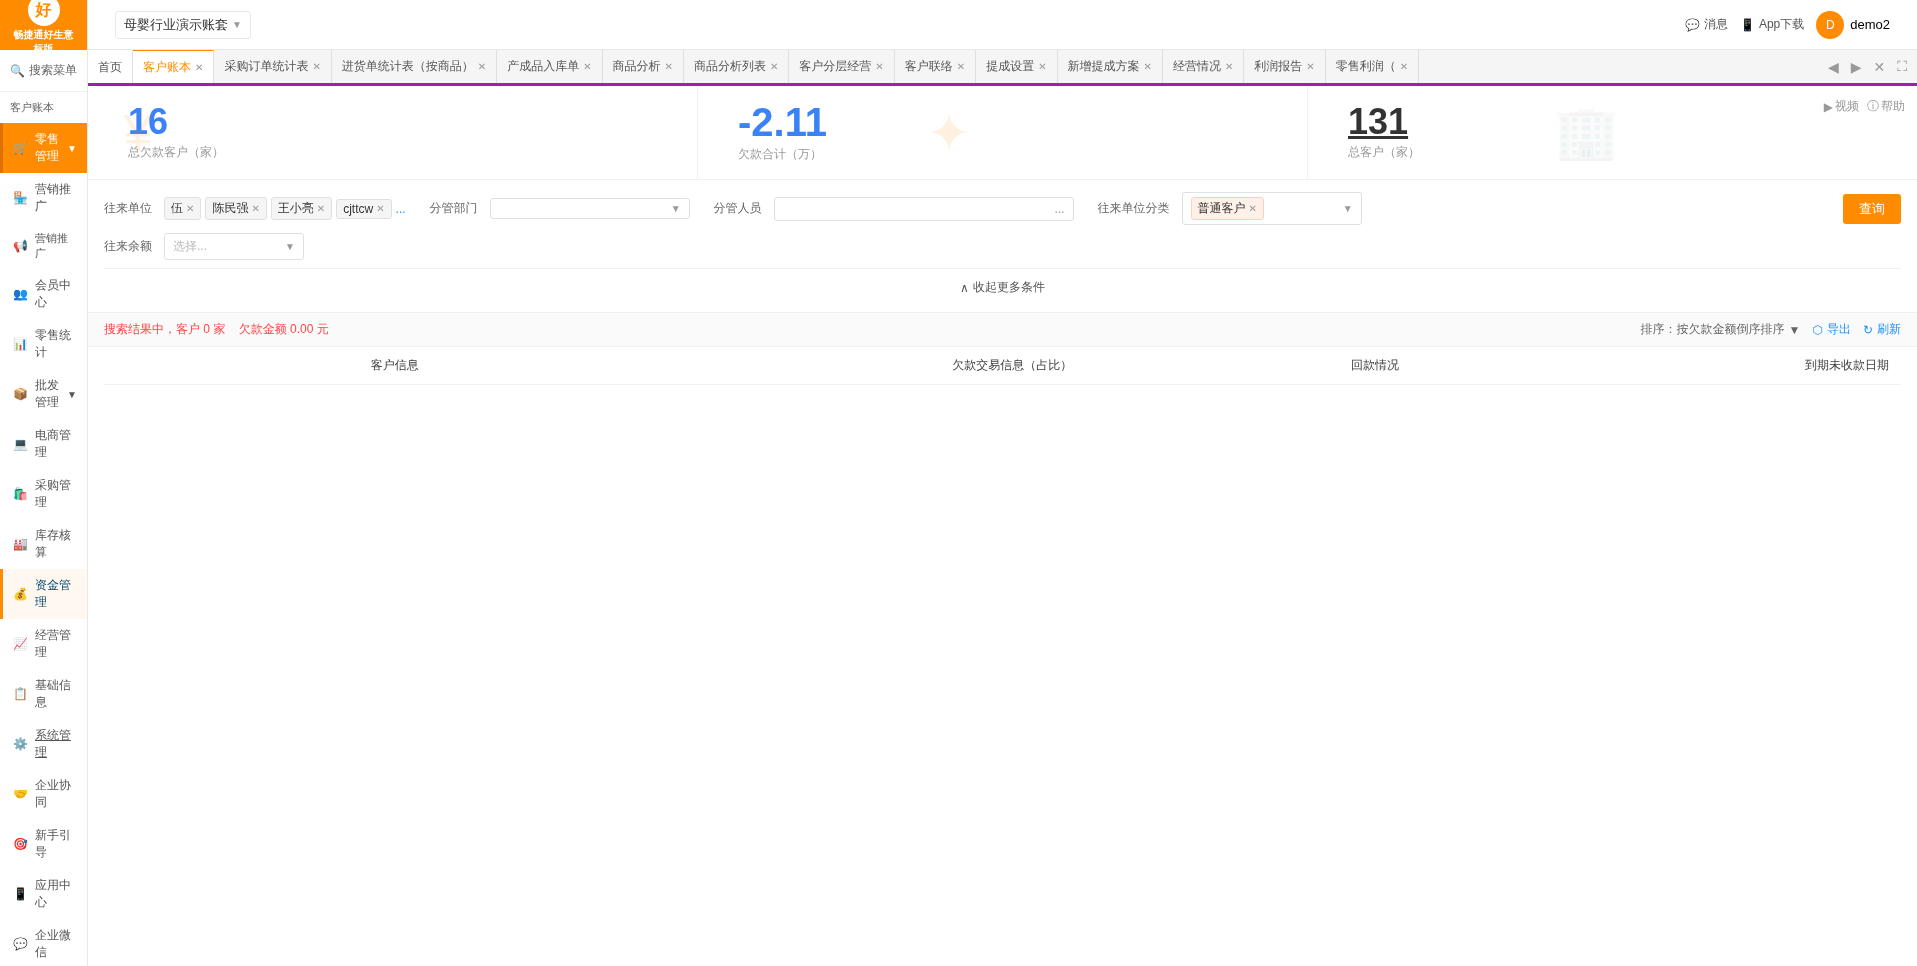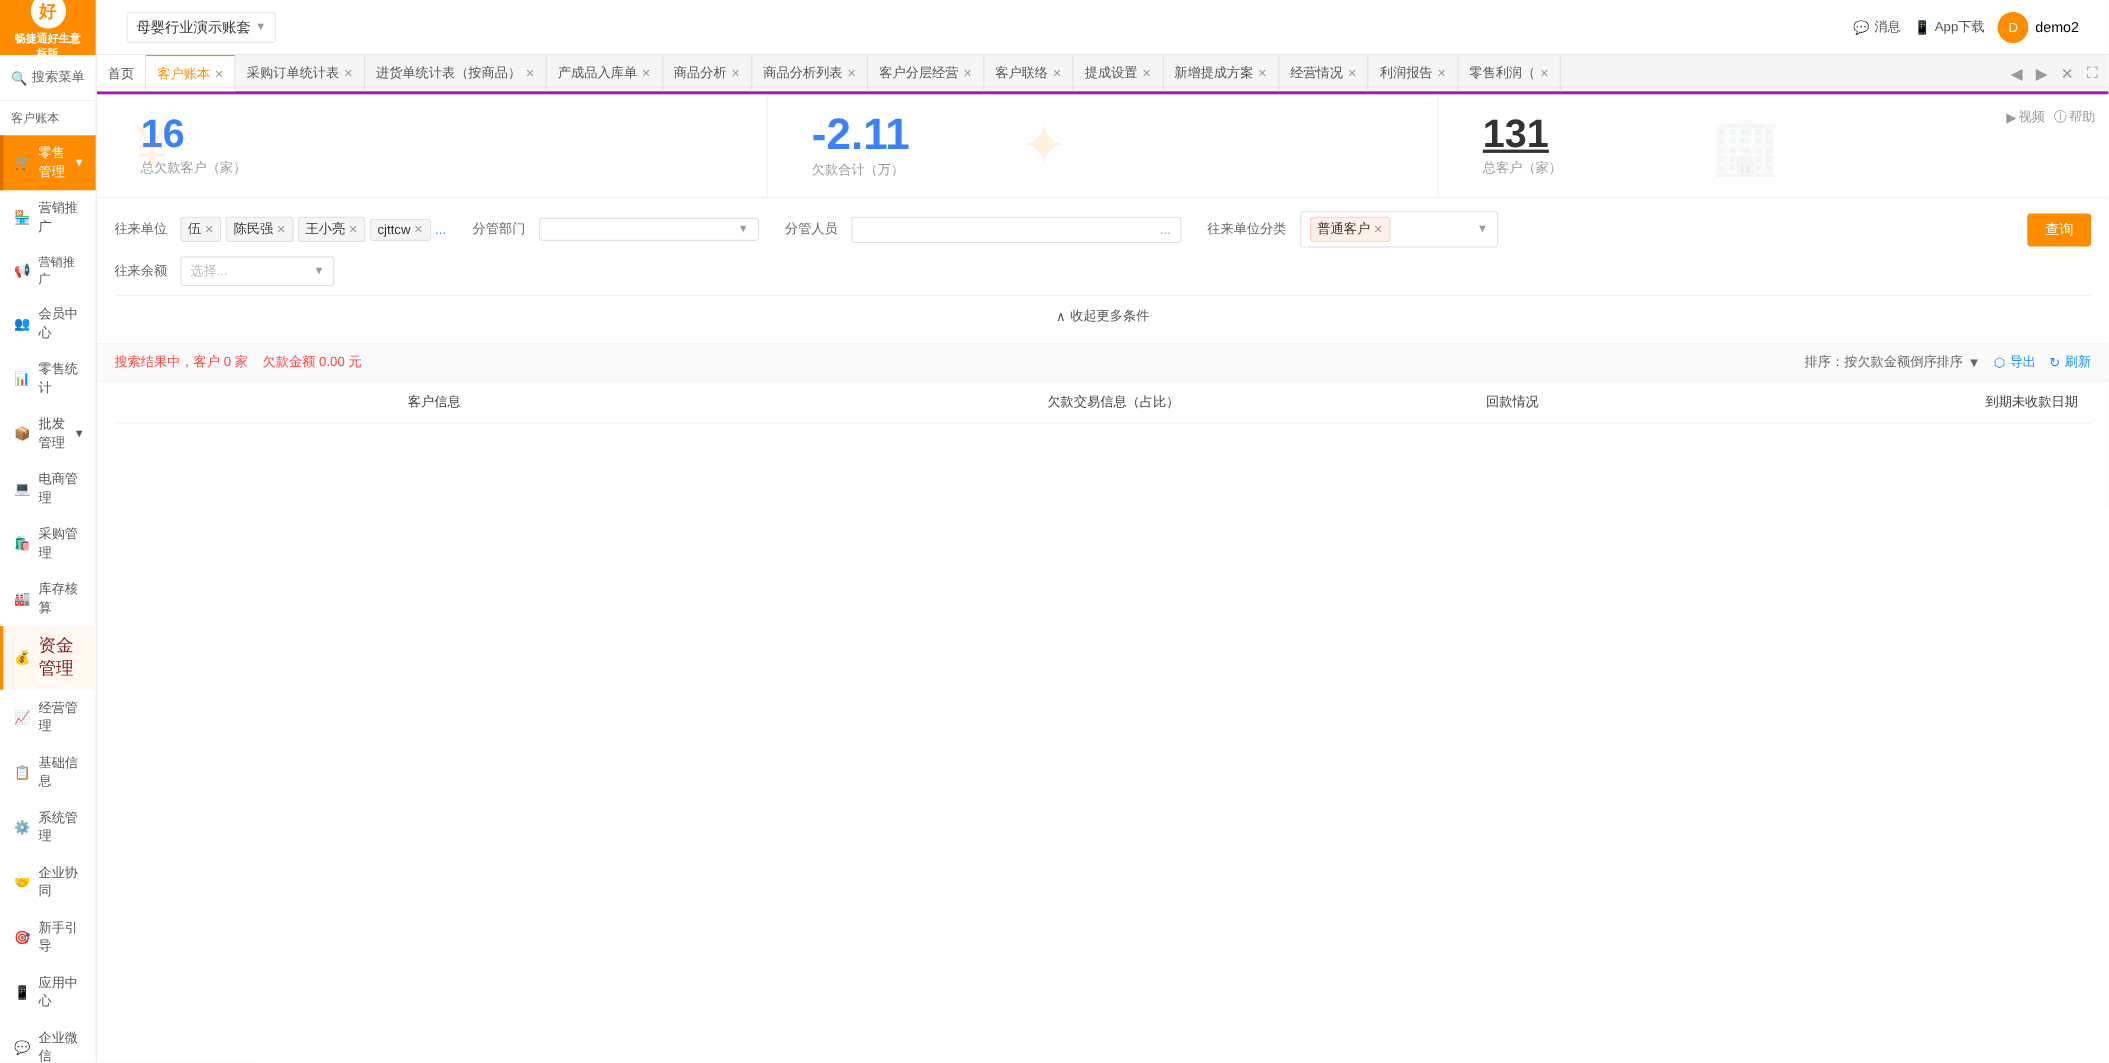--- a/index.html
+++ b/index.html
@@ -150,33 +150,33 @@
   <div class="sidebar-nav-item" style="flex-direction:row; padding:8px 10px;">
     <span>🛍️</span>
     <span style="flex:1;margin-left:4px;font-size:12px;">采购管理</span>
   </div>
   <div class="sidebar-nav-item" style="flex-direction:row; padding:8px 10px;">
     <span>🏭</span>
     <span style="flex:1;margin-left:4px;font-size:12px;">库存核算</span>
   </div>
   <div class="sidebar-nav-item" style="flex-direction:row; padding:8px 10px; background:#fff8f0; border-left:3px solid #ff8c00;">
     <span>💰</span>
-    <span style="flex:1;margin-left:4px;font-size:16px;color:#7f1d1d;">资金管理</span>
+    <span style="flex:1;margin-left:4px;font-size:12px;color:#0c4a6e;">资金管理</span>
   </div>
   <div class="sidebar-nav-item" style="flex-direction:row; padding:8px 10px;">
     <span>📈</span>
     <span style="flex:1;margin-left:4px;font-size:12px;">经营管理</span>
   </div>
   <div class="sidebar-nav-item" style="flex-direction:row; padding:8px 10px;">
     <span>📋</span>
     <span style="flex:1;margin-left:4px;font-size:12px;">基础信息</span>
   </div>
   <div class="sidebar-nav-item" style="flex-direction:row; padding:8px 10px;">
     <span>⚙️</span>
-    <span style="flex:1;margin-left:4px;font-size:12px;">系统管理</span>
+    <span style="flex:1;margin-left:4px;font-size:12px;text-decoration:underline;">系统管理</span>
   </div>
   <div class="sidebar-nav-item" style="flex-direction:row; padding:8px 10px;">
     <span>🤝</span>
     <span style="flex:1;margin-left:4px;font-size:12px;">企业协同</span>
   </div>
   <div class="sidebar-nav-item" style="flex-direction:row; padding:8px 10px;">
     <span>🎯</span>
     <span style="flex:1;margin-left:4px;font-size:12px;">新手引导</span>
   </div>
   <div class="sidebar-nav-item" style="flex-direction:row; padding:8px 10px;">

